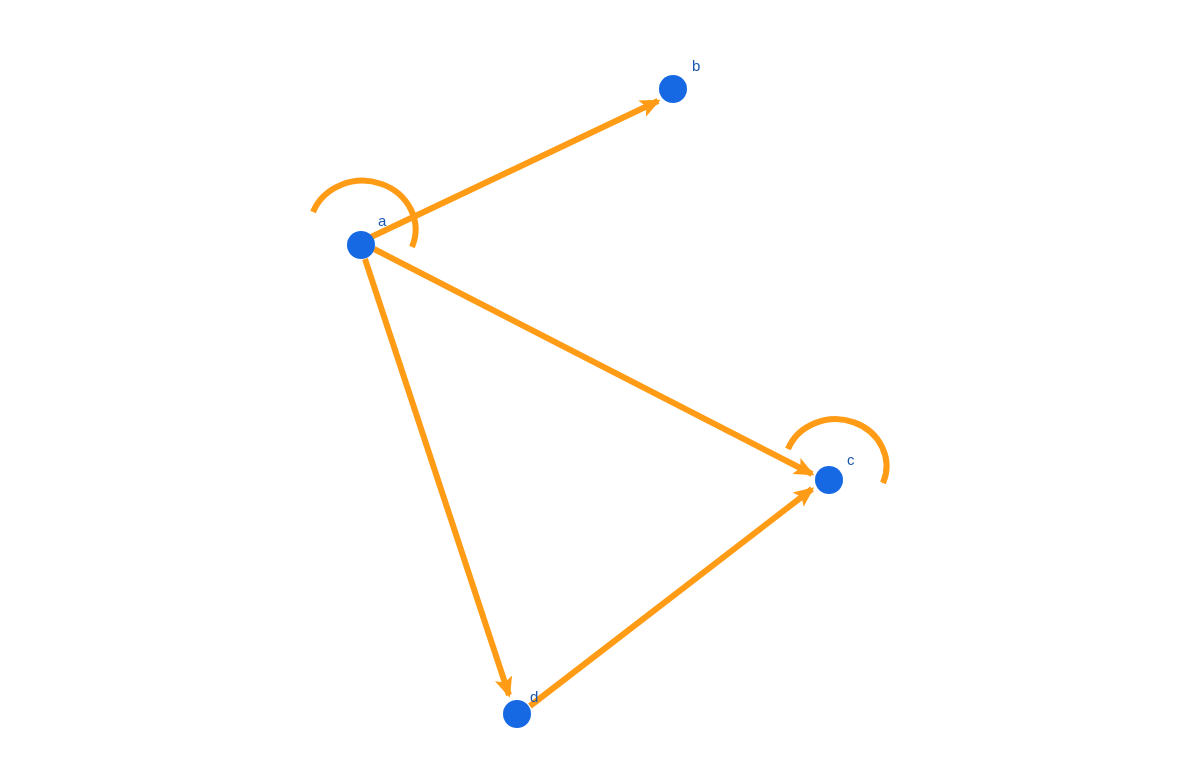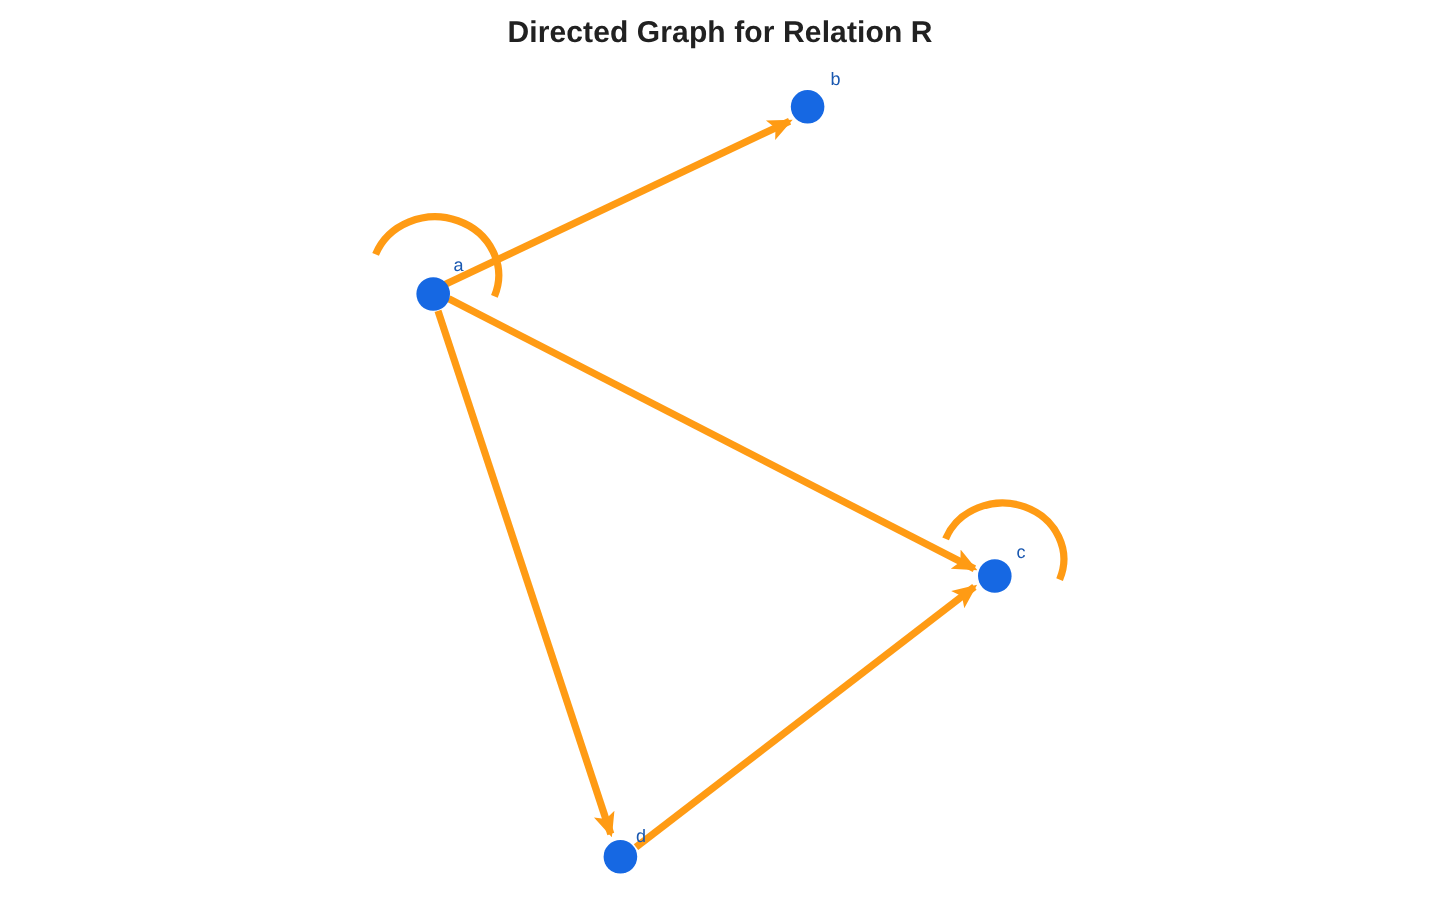--- a/index.html
+++ b/index.html
@@ -46,21 +46,20 @@
     font-family: "Liberation Sans", sans-serif;
     font-size: 15px;
     fill: #1a58b0;
   }
 </style>
 </head>
 <body>
 
 <div id="figure">
 
-  <div id="chart-title">Directed Graph for Relation R</div>
 
   <svg id="graph-svg" viewBox="0 0 1200 763" xmlns="http://www.w3.org/2000/svg">
 
     <defs>
       <marker id="arrow-head" viewBox="0 0 10 10" refX="8.6" refY="5" markerWidth="3.4" markerHeight="3.4" orient="auto-start-reverse">
         <path d="M 0 0.6 L 10 5 L 0 9.4 L 2.2 5 Z" fill="#ff9b14"></path>
       </marker>
       <marker id="arrow-head-loop" viewBox="0 0 10 10" refX="6" refY="5" markerWidth="3.1" markerHeight="3.1" orient="auto-start-reverse">
         <path d="M 0 0.6 L 10 5 L 0 9.4 L 2.2 5 Z" fill="#ff9b14"></path>
       </marker>

